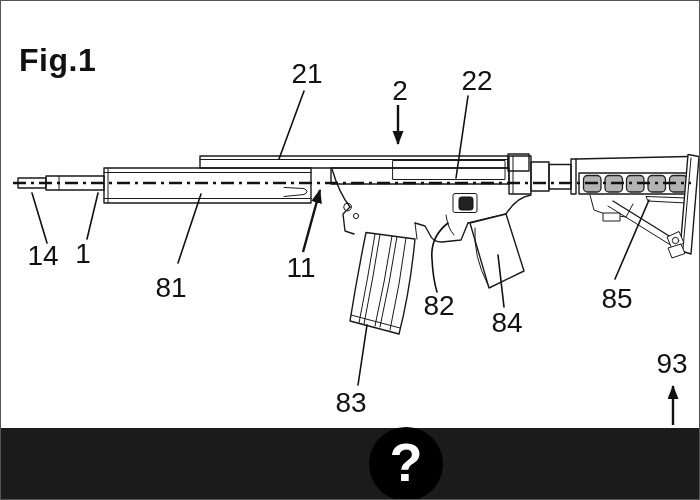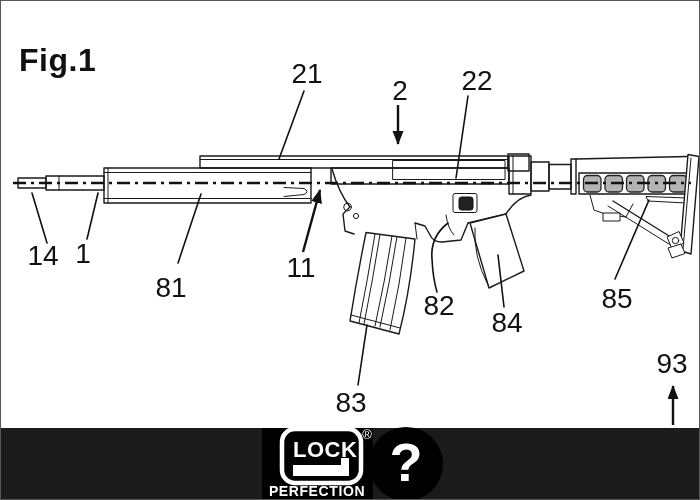--- a/index.html
+++ b/index.html
@@ -140,28 +140,18 @@
     <text class="ref" x="170" y="296" text-anchor="middle">81</text>
     <text class="ref" x="300" y="276" text-anchor="middle">11</text>
     <text class="ref" x="438" y="314" text-anchor="middle">82</text>
     <text class="ref" x="350" y="411" text-anchor="middle">83</text>
     <text class="ref" x="506" y="331" text-anchor="middle">84</text>
     <text class="ref" x="616" y="307" text-anchor="middle">85</text>
     <text class="ref" x="671" y="372" text-anchor="middle">93</text>
   </svg>
 
   <div id="footer-bar">
-    <div id="logo-block">
-      <svg class="glock-svg" width="111" height="73" viewBox="0 0 111 73">
-        <rect x="20" y="1" width="79" height="54" rx="13" fill="none" stroke="#fff" stroke-width="4.5"></rect>
-        <text class="glock-lock" x="31" y="29">LOCK</text>
-        <rect x="31" y="37" width="56" height="11" fill="#fff"></rect>
-        <rect x="79" y="30" width="8" height="18" fill="#fff"></rect>
-        <text class="glock-reg" x="105" y="11" text-anchor="middle">®</text>
-        <text class="glock-tag" x="55" y="68" text-anchor="middle">PERFECTION</text>
-      </svg>
-    </div>
     <div id="q-badge">
       <span>?</span>
     </div>
   </div>
 
 </div>
 
 </body></html>

